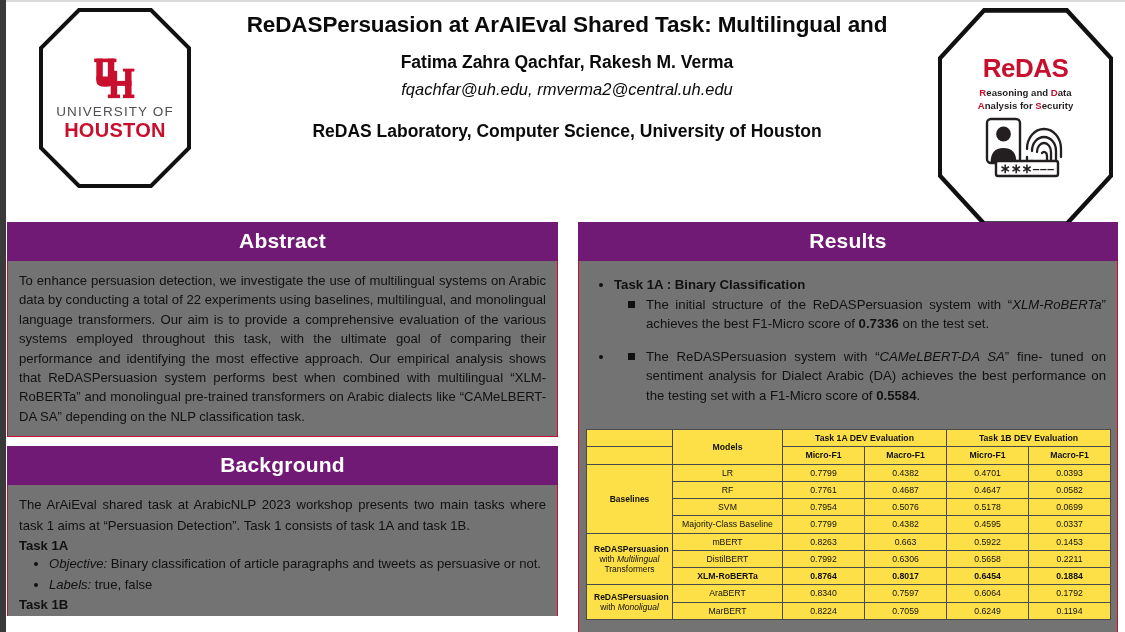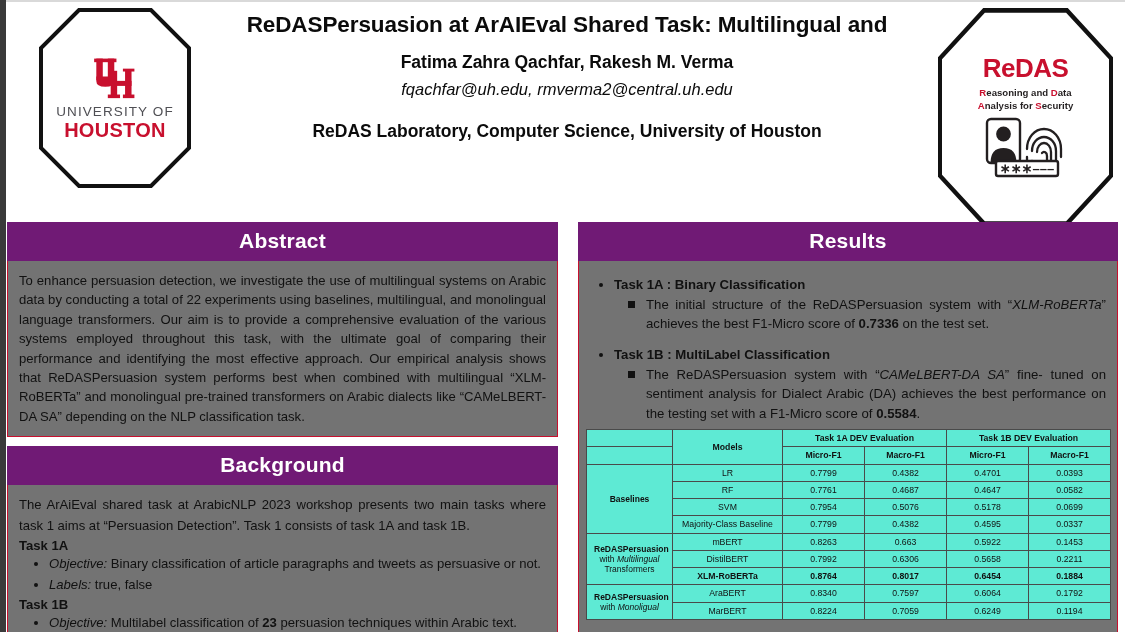--- a/index.html
+++ b/index.html
@@ -192,21 +192,21 @@
     color: #111111;
     table-layout: fixed;
   }
   table.results-table th,
   table.results-table td {
     border: 1px solid #4a4a4a;
     text-align: center;
     vertical-align: middle;
     padding: 3px 7px;
     line-height: 1.18;
-    background: #5eead4;
+    background: #fde047;
   }
   table.results-table th { font-weight: 700; }
   td.grp {
     font-weight: 700; font-size: 8.5px; line-height: 1.3;
   }
   td.grp .sub { font-weight: 400; }
   td.grp .sub i { font-style: italic; }
   td.blank { border: none; background: transparent; }
   td.bold-val { font-weight: 700; }
   .col-grp { width: 86px; }
@@ -310,46 +310,39 @@
         <ul class="bg-list">
           <li>
             <span class="it">Objective:</span><span> Binary classification of article paragraphs and tweets as persuasive or not.</span>
           </li>
           <li>
             <span class="it">Labels:</span><span> true, false</span>
           </li>
         </ul>
 
         <div class="bg-tasklabel">Task 1B</div>
-        <ul class="bg-list">
-          <li>
-            <span class="it">Objective:</span><span> Multilabel classification of </span><span class="bd">23</span><span> persuasion techniques within Arabic text.</span>
-          </li>
-
-        </ul>
       </div>
     </div>
   </div>
 
   <div class="col-right">
     <div>
       <div class="sect-header">Results</div>
       <div class="sect-body noborder-bottom" style="height:388px; padding-top:8px;">
 
         <ul class="res-list">
           <li>
             <span>Task 1A : Binary Classification</span>
             <ul class="res-sub">
               <li>
                 <span>The initial structure of the ReDASPersuasion system with “</span><span class="it">XLM-RoBERTa</span><span>” achieves the best F1-Micro score of </span><span class="bd">0.7336</span><span> on the test set.</span>
               </li>
             </ul>
           </li>
           <li>
-            <span>Task 1B : MultiLabel Classification</span>
             <ul class="res-sub">
               <li>
                 <span>The ReDASPersuasion system with “</span><span class="it">CAMeLBERT-DA SA</span><span>” fine- tuned on sentiment analysis for Dialect Arabic (DA) achieves the best performance on the testing set with a F1-Micro score of </span><span class="bd">0.5584</span><span>.</span>
               </li>
             </ul>
           </li>
         </ul>
 
       </div>
     </div>

